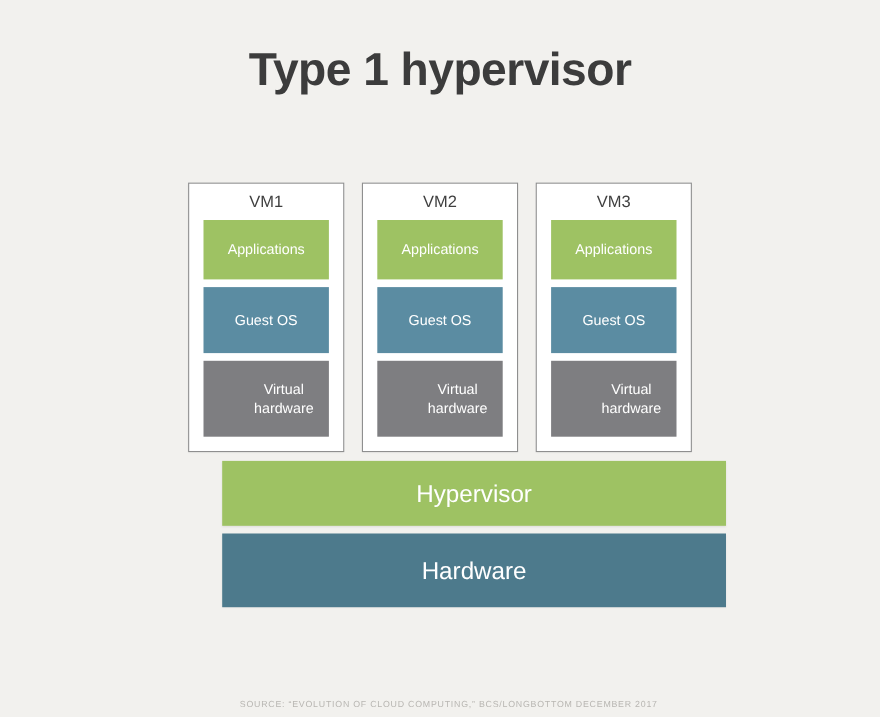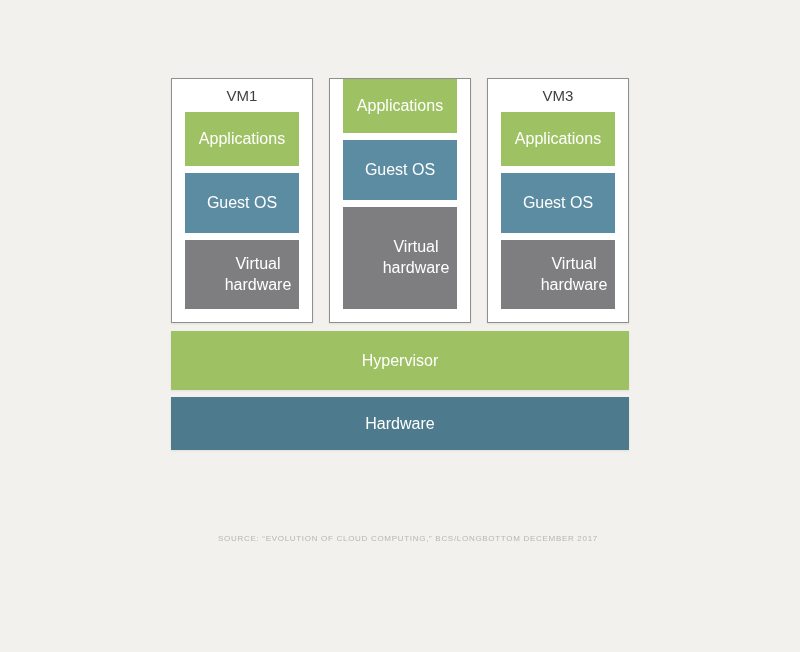--- a/index.html
+++ b/index.html
@@ -57,67 +57,70 @@
     justify-content: center;
     font-size: 15px;
     color: var(--vm_label_text);
   }
   .layer {
     display: flex;
     align-items: center;
     justify-content: center;
     text-align: center;
     color: var(--layer_text);
-    font-size: 16px;
+    font-size: 13px;
     line-height: 1.3;
     margin-bottom: 7px;
   }
   .layer:last-child { margin-bottom: 0; }
   .layer-app  { height: 54px; background: var(--green); }
   .layer-os   { height: 60px; background: var(--blue); }
   .layer-vhw  { height: 76px; background: var(--gray); flex: 1; padding-left: 32px; }
   .bar {
     width: 458px;
     display: flex;
     align-items: center;
     justify-content: center;
     color: var(--layer_text);
-    font-size: 16px;
+    font-size: 22px;
     box-shadow: 0 1px 2px rgba(0,0,0,0.08);
+    margin-left: 31px;
   }
   .bar-hypervisor { height: 59px; background: var(--green); margin-bottom: 7px; }
-  .bar-hardware   { height: 53px; background: var(--teal); }
+  .bar-hardware   { height: 67px; background: var(--teal); }
   .source {
     margin-top: 84px;
     text-align: center;
     font-size: 8px;
     letter-spacing: 0.7px;
     color: var(--source_text);
     text-transform: uppercase;
     padding-left: 16px;
   }
 </style>
 </head>
 <body>
 
 <div class="page">
 
+  <h1 class="title">Type 1 hypervisor</h1>
 
   <div class="stack">
 
     <div class="vm-row">
 
       <div class="vm-box">
         <div class="vm-title">VM1</div>
         <div class="layer layer-app">Applications</div>
         <div class="layer layer-os">Guest OS</div>
         <div class="layer layer-vhw">Virtual hardware</div>
       </div>
 
       <div class="vm-box">
+        <div class="vm-title">VM2</div>
         <div class="layer layer-app">Applications</div>
         <div class="layer layer-os">Guest OS</div>
         <div class="layer layer-vhw">Virtual hardware</div>
       </div>
 
       <div class="vm-box">
         <div class="vm-title">VM3</div>
         <div class="layer layer-app">Applications</div>
         <div class="layer layer-os">Guest OS</div>
         <div class="layer layer-vhw">Virtual hardware</div>

